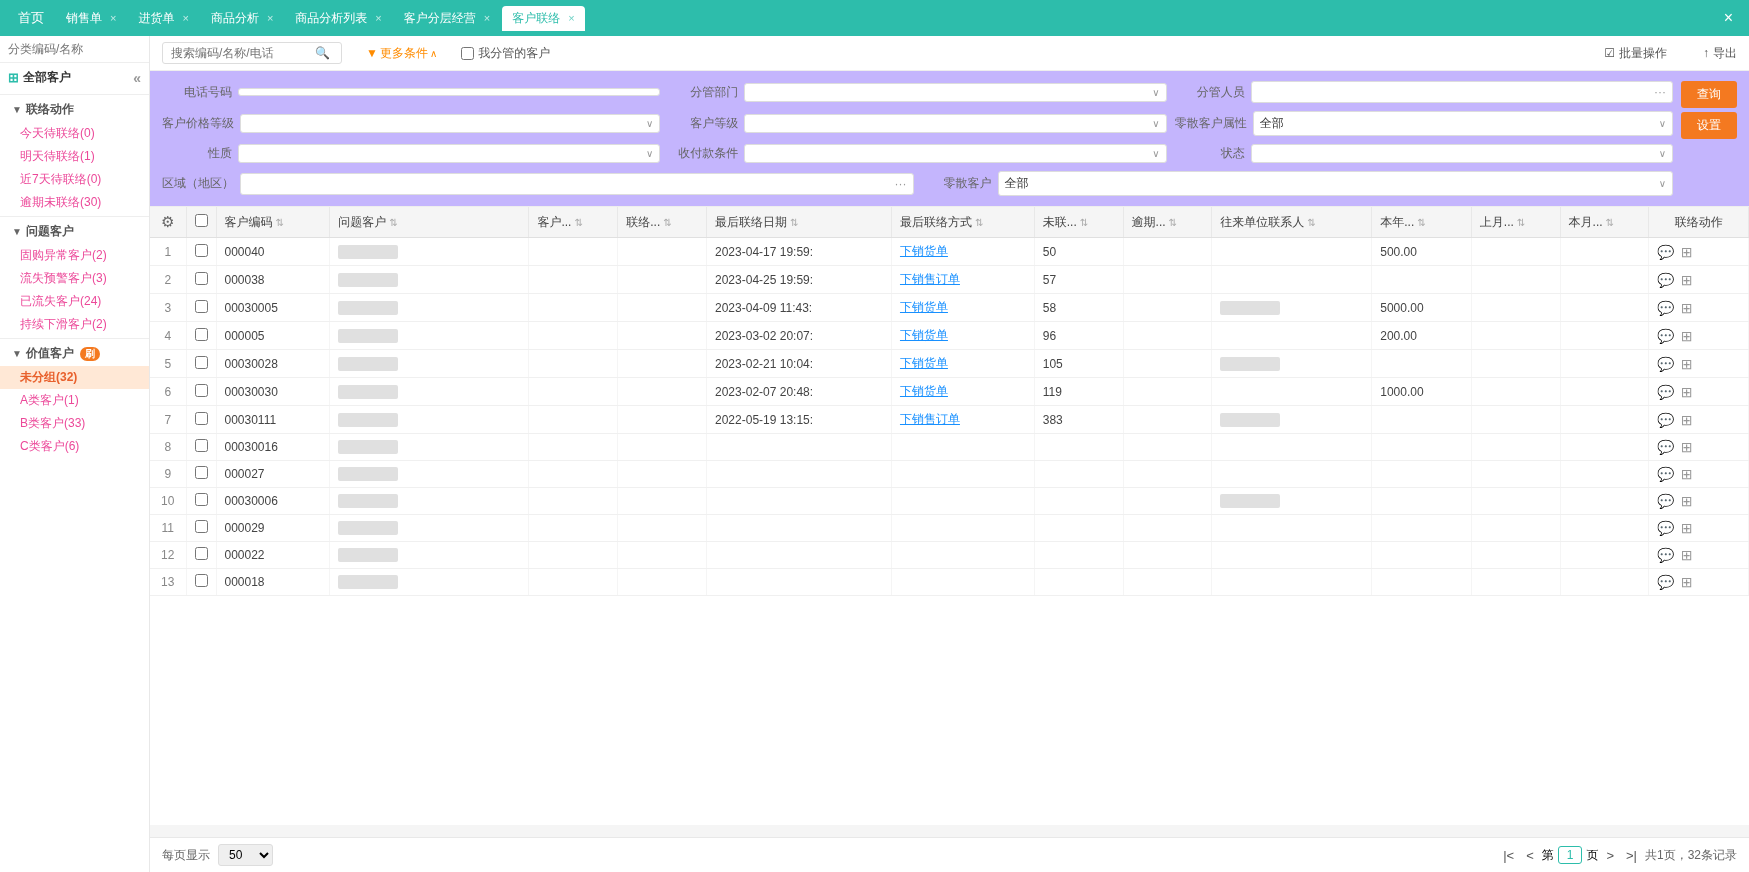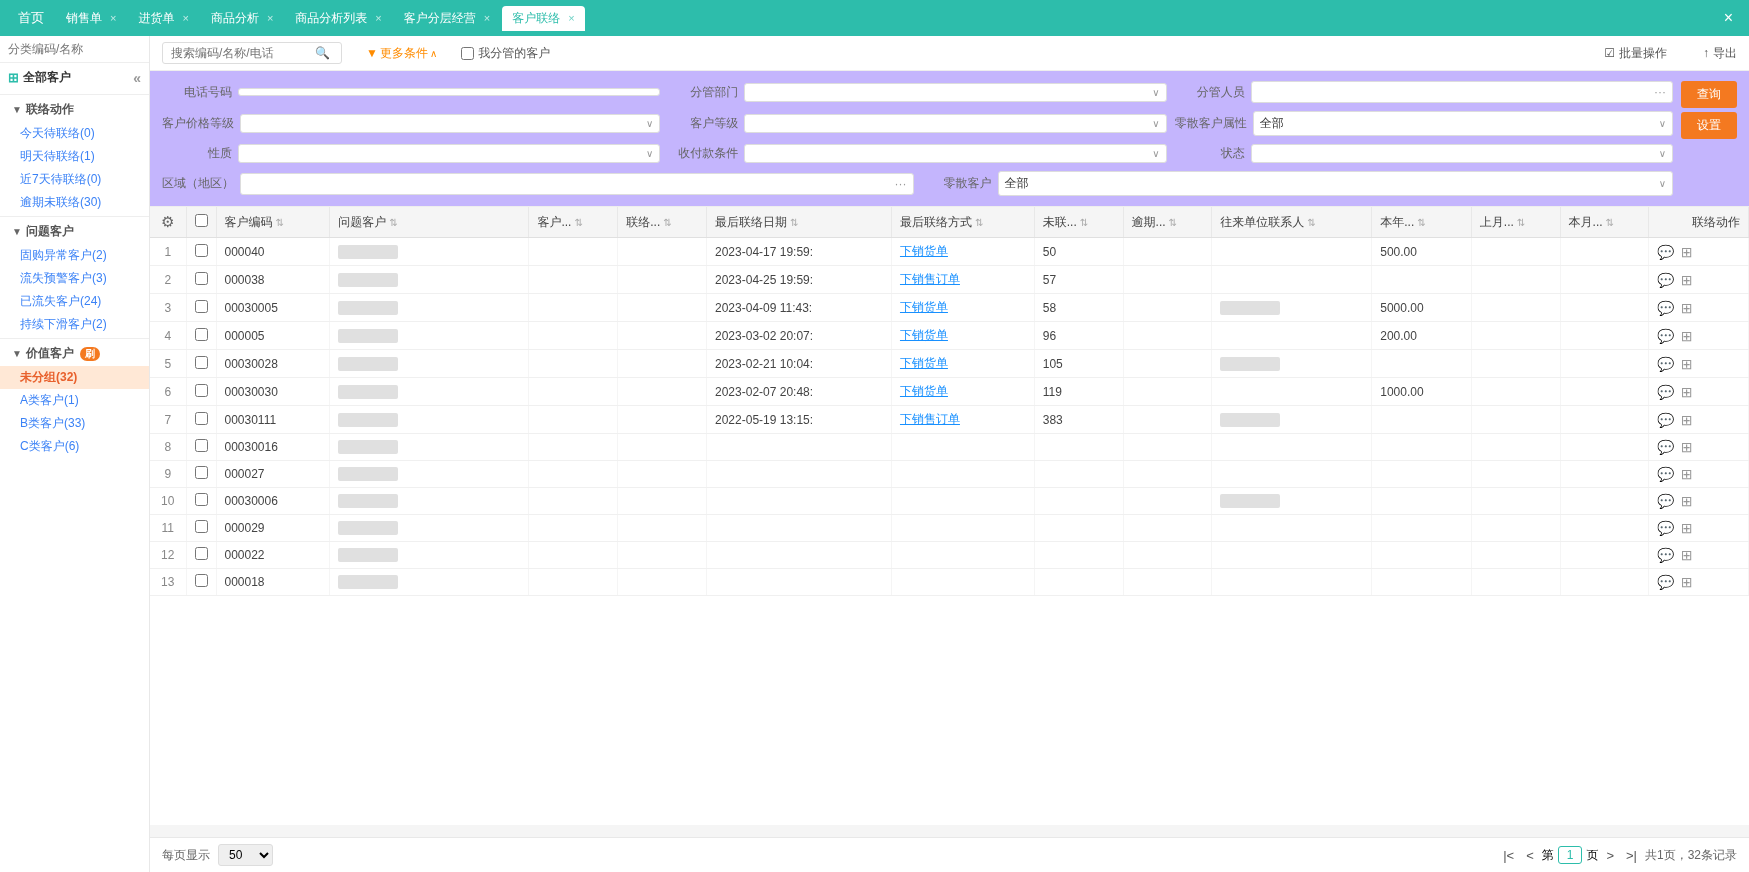--- a/index.html
+++ b/index.html
@@ -105,21 +105,21 @@
       font-weight: bold;
       font-size: 12px;
       gap: 4px;
     }
     .sidebar-group-title .arrow {
       color: #666;
       font-size: 10px;
     }
     .sidebar-item {
       padding: 3px 8px 3px 20px;
-      color: #3b82f6;
+      color: #ec4899;
       cursor: pointer;
       white-space: nowrap;
       overflow: hidden;
       text-overflow: ellipsis;
     }
     .sidebar-item.active {
       background: #ffe8d6;
       color: #e8602c;
       font-weight: bold;
     }
@@ -269,21 +269,21 @@
       font-size: 12px;
     }
     thead tr {
       background: #f5f5f5;
       position: sticky;
       top: 0;
       z-index: 2;
     }
     th {
       padding: 6px 8px;
-      text-align: right;
+      text-align: center;
       border-bottom: 1px solid #e0e0e0;
       border-right: 1px solid #e8e8e8;
       white-space: nowrap;
       color: #444;
       font-weight: normal;
     }
     th.sortable { cursor: pointer; }
     th .col-label { display: flex; align-items: center; gap: 3px; }
     th .sort-icon { color: #aaa; font-size: 10px; }
     td {

